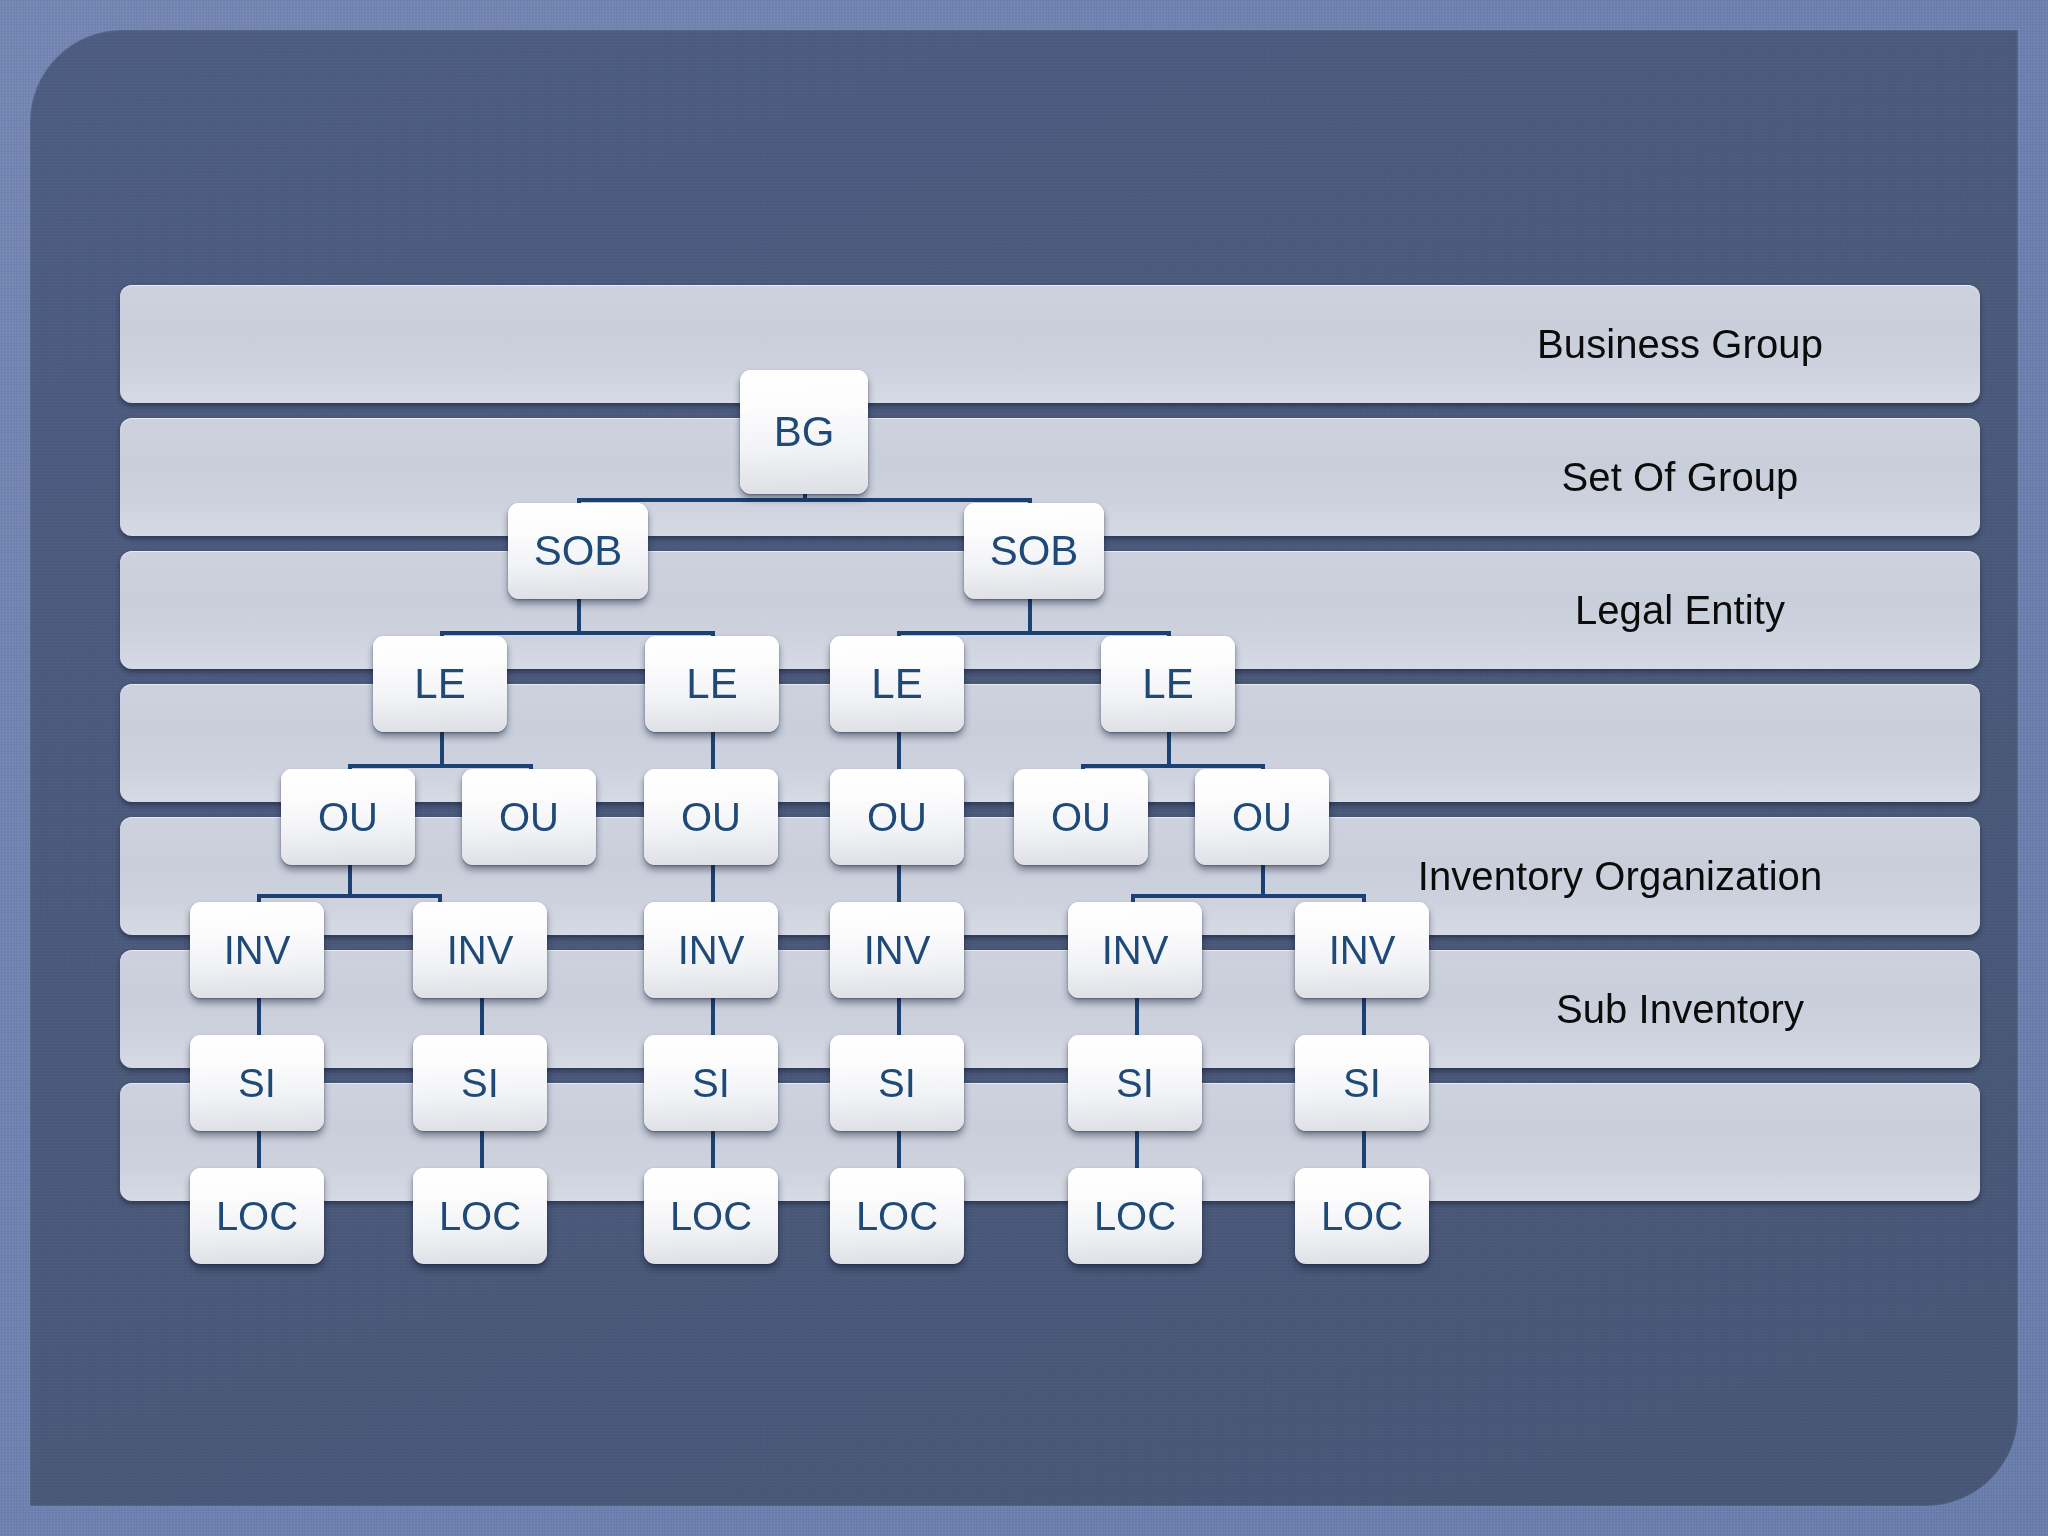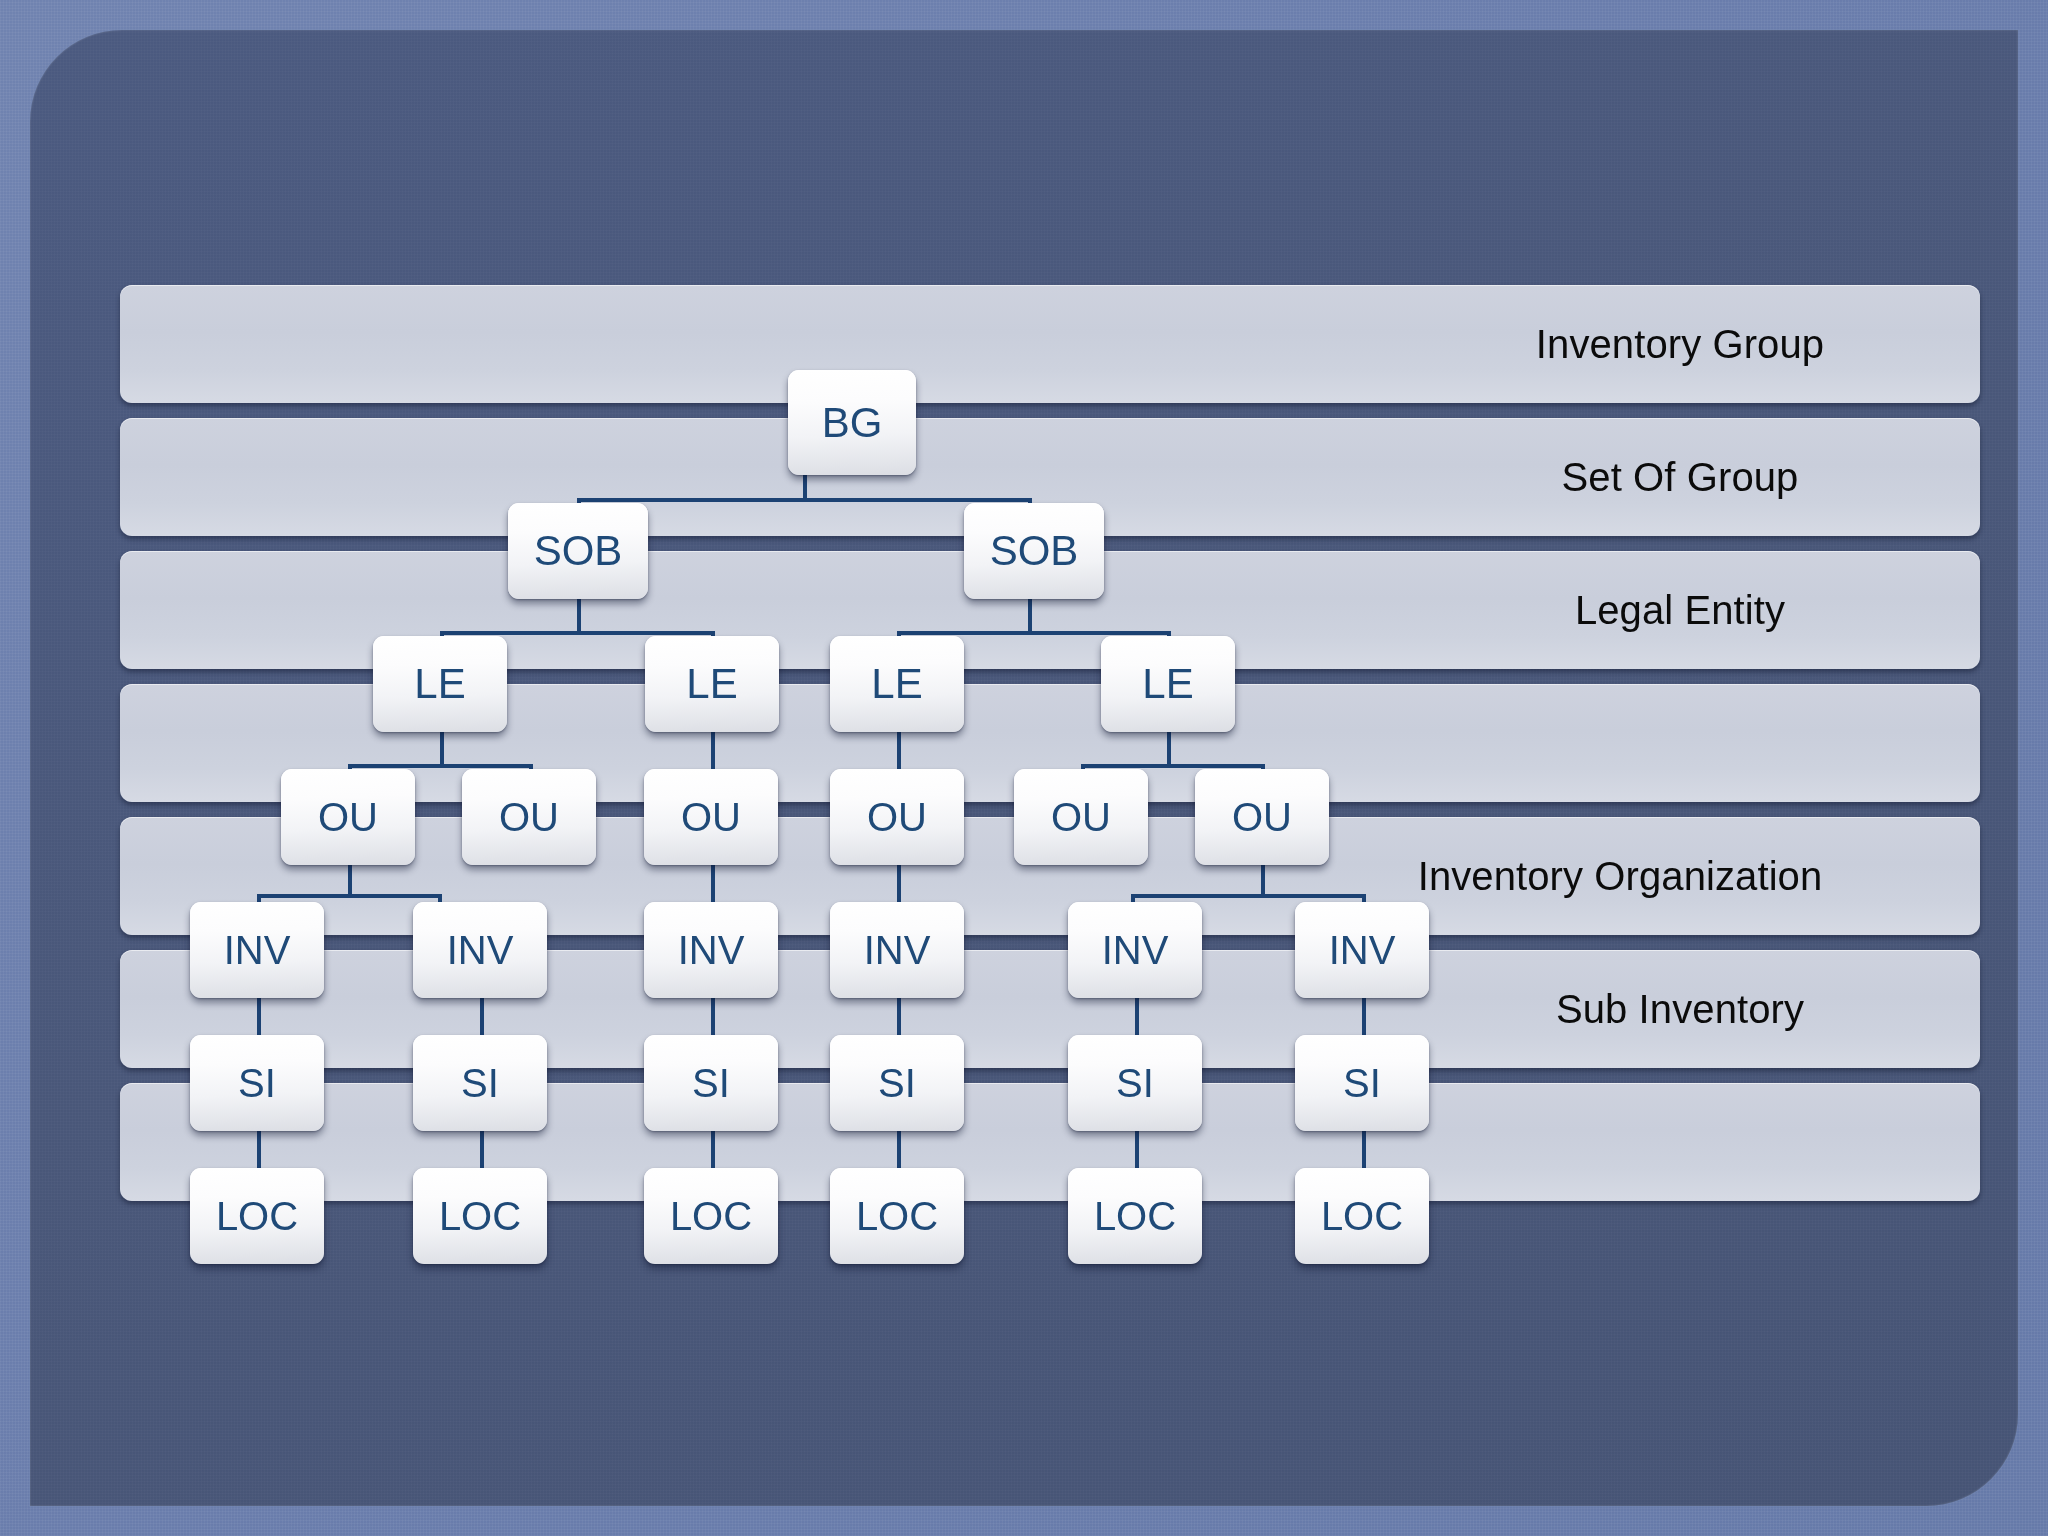--- a/index.html
+++ b/index.html
@@ -148,21 +148,21 @@
       <div class="conn v" style="left:1105px; top:967px; height:75px;"></div>
       <div class="conn v" style="left:1332px; top:967px; height:75px;"></div>
 
       <div class="conn v" style="left:227px; top:1100px; height:75px;"></div>
       <div class="conn v" style="left:450px; top:1100px; height:75px;"></div>
       <div class="conn v" style="left:681px; top:1100px; height:75px;"></div>
       <div class="conn v" style="left:867px; top:1100px; height:75px;"></div>
       <div class="conn v" style="left:1105px; top:1100px; height:75px;"></div>
       <div class="conn v" style="left:1332px; top:1100px; height:75px;"></div>
 
-      <div class="node" style="left:710px; top:340px; width:128px; height:105px;margin-left:48px;">BG</div>
+      <div class="node" style="left:710px; top:340px; width:128px; height:124px;">BG</div>
 
       <div class="node" style="left:478px; top:473px; width:140px; height:96px;">SOB</div>
       <div class="node" style="left:934px; top:473px; width:140px; height:96px;">SOB</div>
 
       <div class="node" style="left:343px; top:606px; width:134px; height:96px;">LE</div>
       <div class="node" style="left:615px; top:606px; width:134px; height:96px;">LE</div>
       <div class="node" style="left:800px; top:606px; width:134px; height:96px;">LE</div>
       <div class="node" style="left:1071px; top:606px; width:134px; height:96px;">LE</div>
 
       <div class="node small" style="left:251px; top:739px; width:134px; height:96px;">OU</div>
@@ -186,21 +186,21 @@
       <div class="node small" style="left:1038px; top:1005px; width:134px; height:96px;">SI</div>
       <div class="node small" style="left:1265px; top:1005px; width:134px; height:96px;">SI</div>
 
       <div class="node small" style="left:160px; top:1138px; width:134px; height:96px;">LOC</div>
       <div class="node small" style="left:383px; top:1138px; width:134px; height:96px;">LOC</div>
       <div class="node small" style="left:614px; top:1138px; width:134px; height:96px;">LOC</div>
       <div class="node small" style="left:800px; top:1138px; width:134px; height:96px;">LOC</div>
       <div class="node small" style="left:1038px; top:1138px; width:134px; height:96px;">LOC</div>
       <div class="node small" style="left:1265px; top:1138px; width:134px; height:96px;">LOC</div>
 
-      <div class="row-label" style="left:1420px; top:255px; width:460px; height:118px;">Inventory Group</div>
+      <div class="row-label" style="left:1420px; top:255px; width:460px; height:118px;">Business Group</div>
       <div class="row-label" style="left:1420px; top:388px; width:460px; height:118px;">Set Of Group</div>
       <div class="row-label" style="left:1420px; top:521px; width:460px; height:118px;text-align:right;">Legal Entity</div>
       <div class="row-label" style="left:1340px; top:787px; width:500px; height:118px;">Inventory Organization</div>
       <div class="row-label" style="left:1420px; top:920px; width:460px; height:118px;">Sub Inventory</div>
 
     </div>
   </div>
 </div>
 
 </body></html>

